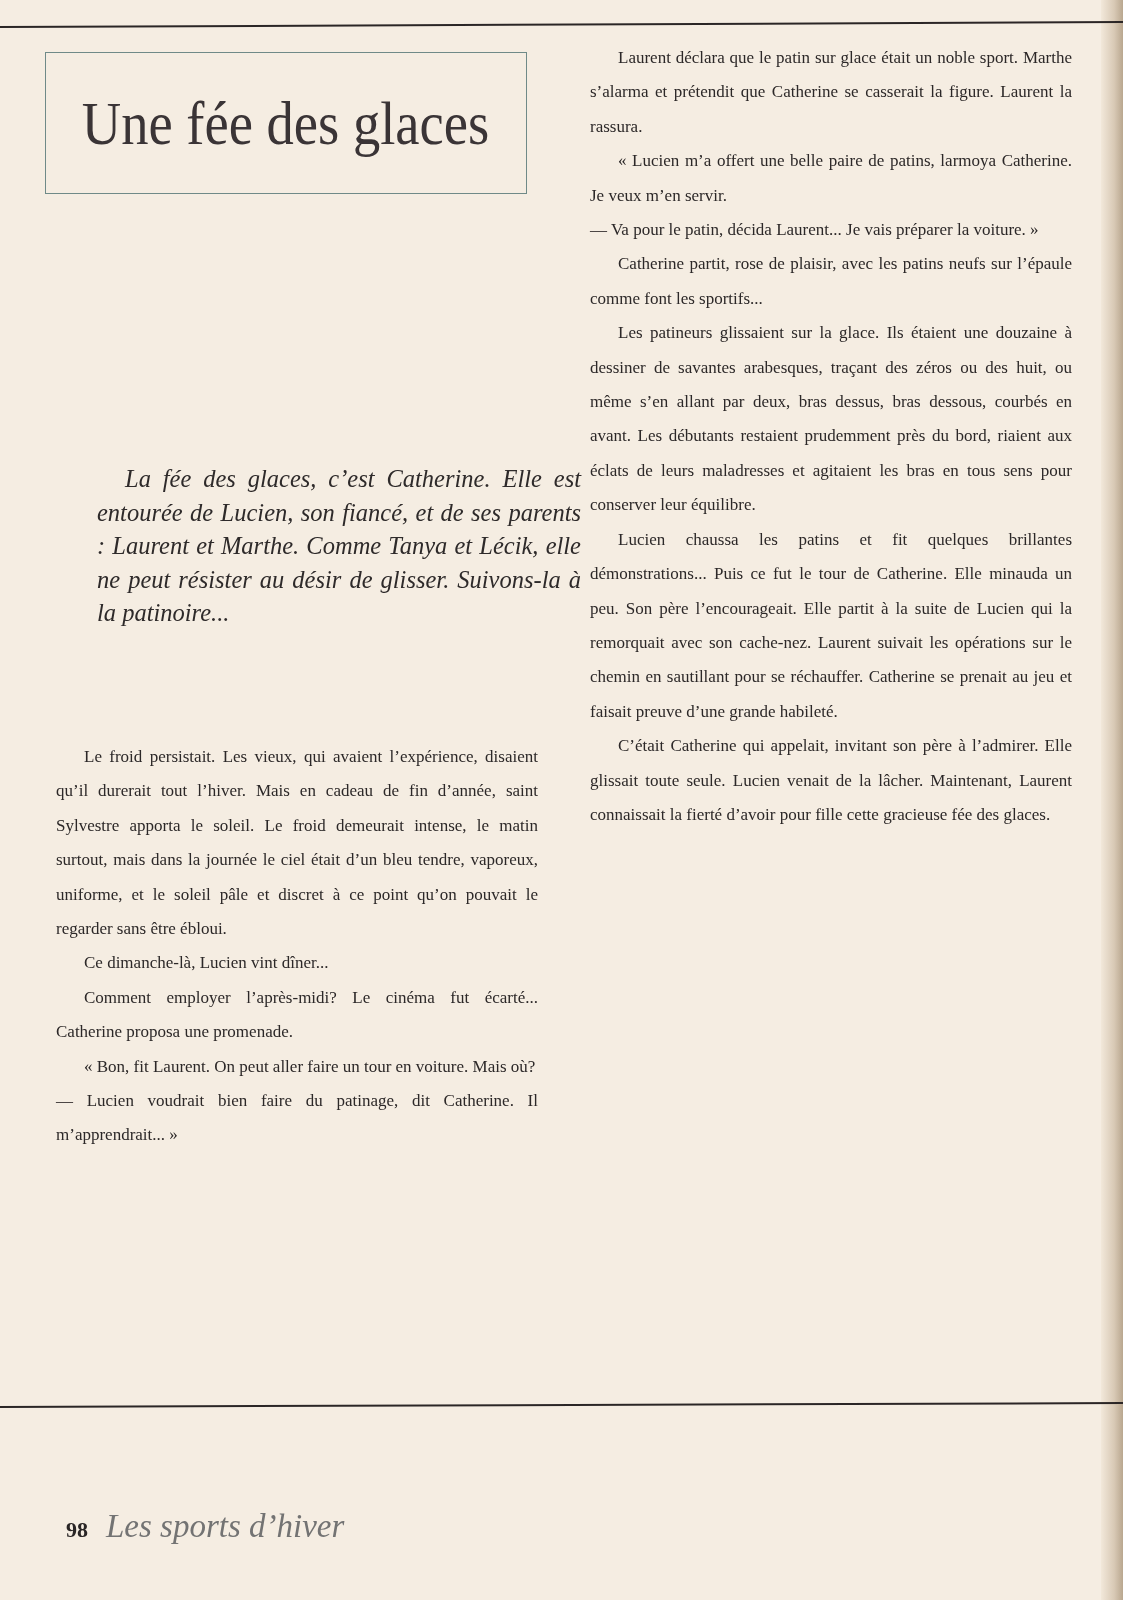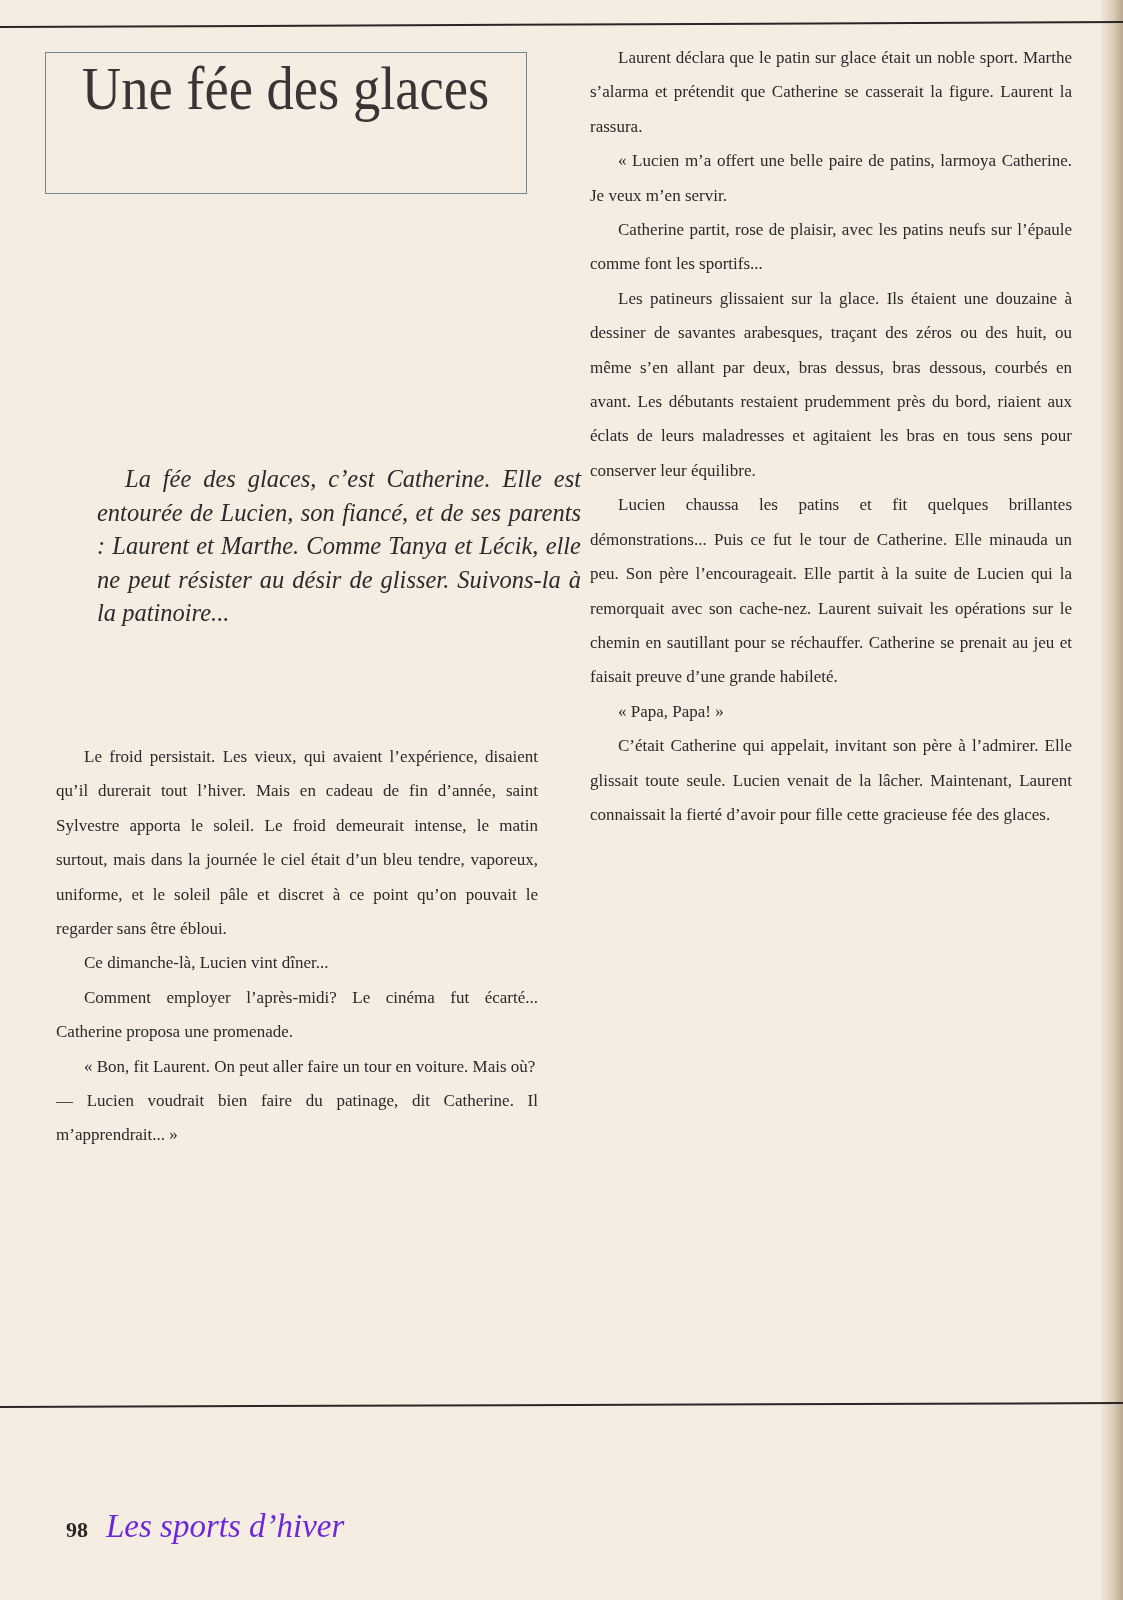--- a/index.html
+++ b/index.html
@@ -18,21 +18,21 @@
     position: absolute; left: 0; top: 26px; width: 1123px; height: 2px;
     background: #2b2626; transform: rotate(-0.25deg); transform-origin: left;
   }
   .rule-bottom {
     position: absolute; left: 0; top: 1406px; width: 1123px; height: 2px;
     background: #2b2626; transform: rotate(-0.2deg); transform-origin: left;
   }
   .title-box {
     position: absolute; left: 45px; top: 52px; width: 480px; height: 140px;
     border: 1.5px solid #6f8a88;
-    display: flex; justify-content: center;
+    display: flex; align-items: center; justify-content: center;
   }
   .title-box h1 {
     margin: 0; font-family: "Liberation Serif", "DejaVu Serif", serif;
     font-weight: normal; font-size: 62px; color: #3a3436; letter-spacing: 0;
     transform: scaleX(0.88);
   }
   .intro {
     position: absolute; left: 52px; top: 462px; width: 484px;
     font-family: "Liberation Serif", serif; font-style: italic;
     font-size: 24.5px; line-height: 33.6px; text-align: justify;
@@ -48,21 +48,21 @@
   .col-left { left: 56px; top: 740px; width: 482px; }
   .col-right { left: 590px; top: 41px; width: 482px; }
   .footer {
     position: absolute; left: 66px; top: 1508px;
     display: flex; align-items: baseline; gap: 18px;
   }
   .page-number {
     font-family: "Liberation Serif", serif; font-weight: bold; font-size: 22px; color: #2a2626;
   }
   .running-head {
-    font-family: "Liberation Serif", serif; font-style: italic; font-size: 33px; color: #6d28d9;
+    font-family: "Liberation Serif", serif; font-style: italic; font-size: 33px; color: #737373;
   }
 </style>
 </head>
 <body>
 
 <div class="page-edge"></div>
 <div class="rule-top"></div>
 
 <div class="title-box">
   <h1>Une fée des glaces</h1>
@@ -76,24 +76,24 @@
   <p>Le froid persistait. Les vieux, qui avaient l’expérience, disaient qu’il durerait tout l’hiver. Mais en cadeau de fin d’année, saint Sylvestre apporta le soleil. Le froid demeurait intense, le matin surtout, mais dans la journée le ciel était d’un bleu tendre, vaporeux, uniforme, et le soleil pâle et discret à ce point qu’on pouvait le regarder sans être ébloui.</p>
   <p>Ce dimanche-là, Lucien vint dîner...</p>
   <p>Comment employer l’après-midi? Le cinéma fut écarté... Catherine proposa une promenade.</p>
   <p>« Bon, fit Laurent. On peut aller faire un tour en voiture. Mais où?</p>
   <p class="noindent">— Lucien voudrait bien faire du patinage, dit Catherine. Il m’apprendrait... »</p>
 </div>
 
 <div class="col col-right">
   <p>Laurent déclara que le patin sur glace était un noble sport. Marthe s’alarma et prétendit que Catherine se casserait la figure. Laurent la rassura.</p>
   <p>« Lucien m’a offert une belle paire de patins, larmoya Catherine. Je veux m’en servir.</p>
+  <p class="noindent">— Va pour le patin, décida Laurent... Je vais préparer la voiture. »</p>
   <p>Catherine partit, rose de plaisir, avec les patins neufs sur l’épaule comme font les sportifs...</p>
   <p>Les patineurs glissaient sur la glace. Ils étaient une douzaine à dessiner de savantes arabesques, traçant des zéros ou des huit, ou même s’en allant par deux, bras dessus, bras dessous, courbés en avant. Les débutants restaient prudemment près du bord, riaient aux éclats de leurs maladresses et agitaient les bras en tous sens pour conserver leur équilibre.</p>
   <p>Lucien chaussa les patins et fit quelques brillantes démonstrations... Puis ce fut le tour de Catherine. Elle minauda un peu. Son père l’encourageait. Elle partit à la suite de Lucien qui la remorquait avec son cache-nez. Laurent suivait les opérations sur le chemin en sautillant pour se réchauffer. Catherine se prenait au jeu et faisait preuve d’une grande habileté.</p>
-  <p>« Papa, Papa! »</p>
   <p>C’était Catherine qui appelait, invitant son père à l’admirer. Elle glissait toute seule. Lucien venait de la lâcher. Maintenant, Laurent connaissait la fierté d’avoir pour fille cette gracieuse fée des glaces.</p>
 </div>
 
 <div class="rule-bottom"></div>
 
 <div class="footer">
   <span class="page-number">98</span>
   <span class="running-head">Les sports d’hiver</span>
 </div>
 

